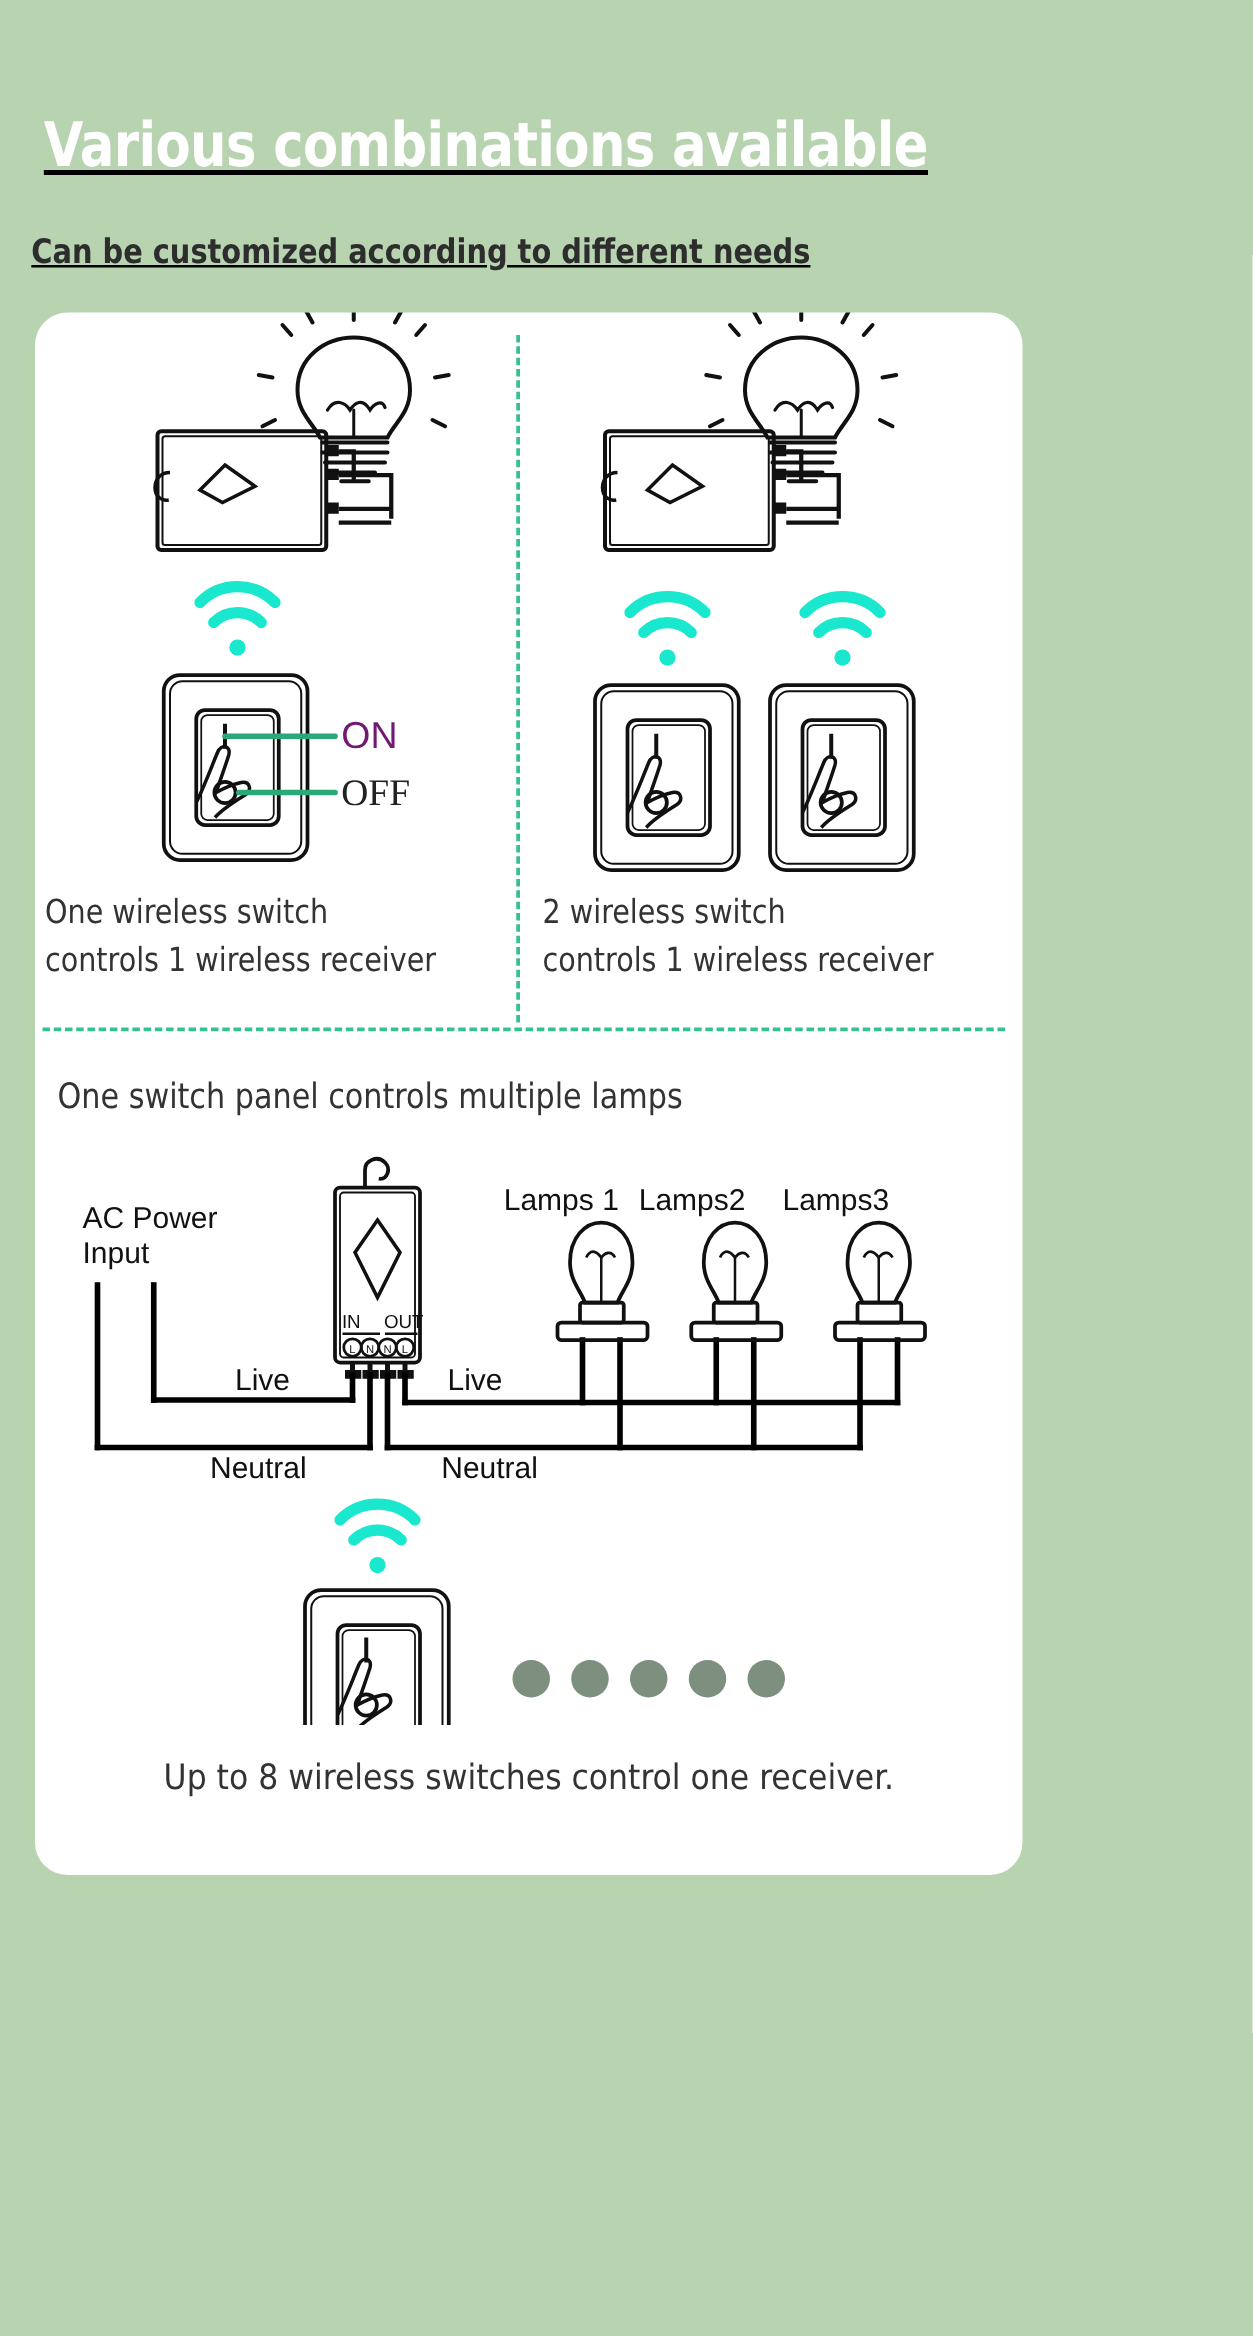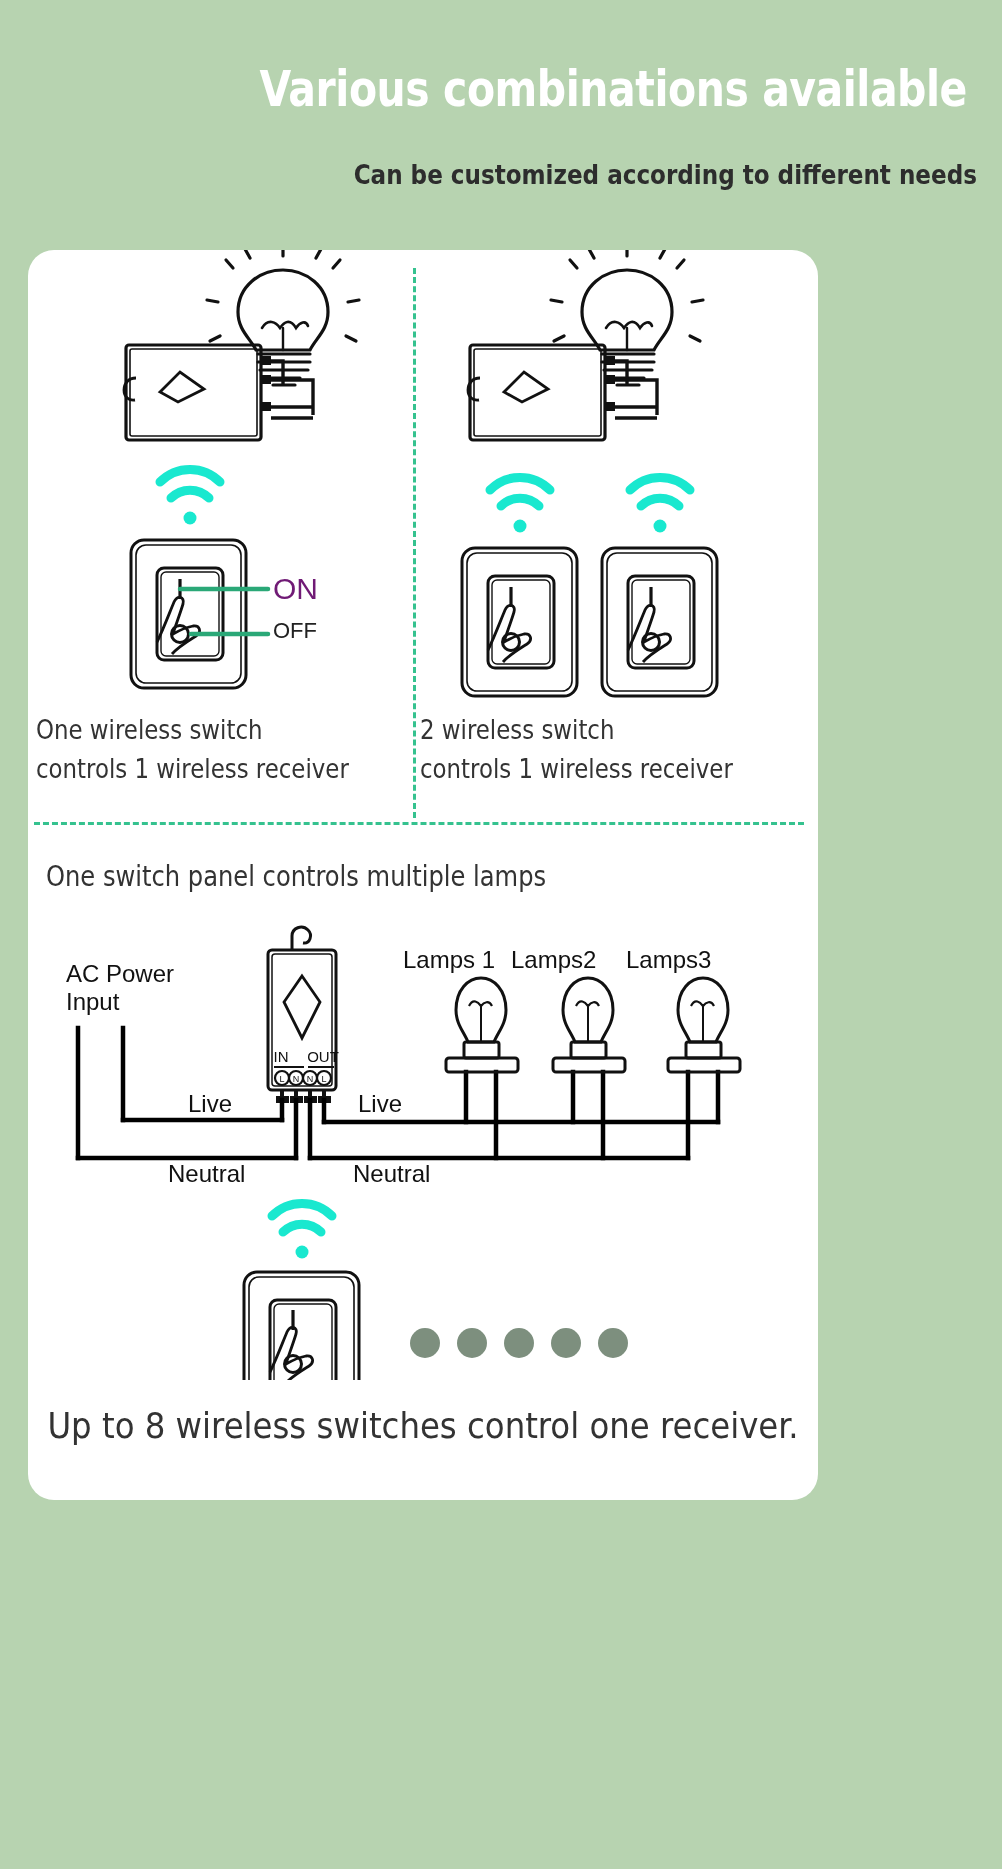--- a/index.html
+++ b/index.html
@@ -10,22 +10,23 @@
     width: 1002px;
     height: 1869px;
     background: #b7d3b0;
     font-family: "Liberation Sans", sans-serif;
     overflow: hidden;
     position: relative;
   }
 
   
   .header {
-    text-align: right;
-    padding-top: 64px;
+    text-align: left;
+    padding-top: 91px;
+    text-decoration: underline;
   }
   .title {
     font-size: 49px;
     color: #ffffff;
     font-weight: 700;
     letter-spacing: -0.5px;
     font-family: "DejaVu Sans Condensed", "Liberation Sans Narrow", "Liberation Sans", sans-serif;
     transform: scaleX(0.93);
     line-height: 1.05;
   }
@@ -69,21 +70,21 @@
     width: 770px;
     height: 0;
     border-top: 3px dashed #35c28f;
   }
 
   .combo {
     position: absolute;
     top: 0;
   }
   .combo-left  { left: 0px;   width: 385px; }
-  .combo-right { left: 374px; width: 400px; }
+  .combo-right { left: 388px; width: 400px; }
 
   .caption {
     position: absolute;
     font-size: 26.5px;
     color: #333333;
     line-height: 1.48;
     font-family: "DejaVu Sans Condensed", "Liberation Sans Narrow", "Liberation Sans", sans-serif;
     transform: scaleX(0.96);
     transform-origin: left center;
   }
@@ -109,21 +110,21 @@
     width: 790px;
     height: 470px;
   }
 
   .bottom-caption {
     position: absolute;
     left: 0;
     top: 1155px;
     width: 790px;
     text-align: center;
-    font-size: 36px;
+    font-size: 28px;
     color: #333333;
     font-family: "DejaVu Sans Condensed", "Liberation Sans Narrow", "Liberation Sans", sans-serif;
   }
 
   .dots {
     position: absolute;
     left: 382px;
     top: 1078px;
     display: flex;
     gap: 17px;
@@ -211,22 +212,22 @@
         </g>
 
         <g stroke="#2aa877" stroke-width="4.5" stroke-linecap="round">
           <path d="M152 339 L240 339"></path>
           <path d="M163 384 L240 384"></path>
         </g>
       </svg>
 
       <div style="position:absolute; left:245px; top:322px; font-size:30px; color:#701a75;
                   font-family:'Liberation Sans', sans-serif;">ON</div>
-      <div style="position:absolute; left:245px; top:368px; font-size:22px; color:#222;
-                  font-family:Liberation Sans, sans-serif;">OFF</div>
+      <div style="position:absolute; left:245px; top:368px; font-size:30px; color:#222;
+                  font-family:Liberation Serif, serif;">OFF</div>
 
       <div class="caption cap-left">
         <div>One  wireless switch</div>
         <div>controls 1 wireless receiver</div>
       </div>
     </div>
 
     <div class="combo combo-right">
       <svg width="400" height="450" viewBox="0 0 400 450">
 

